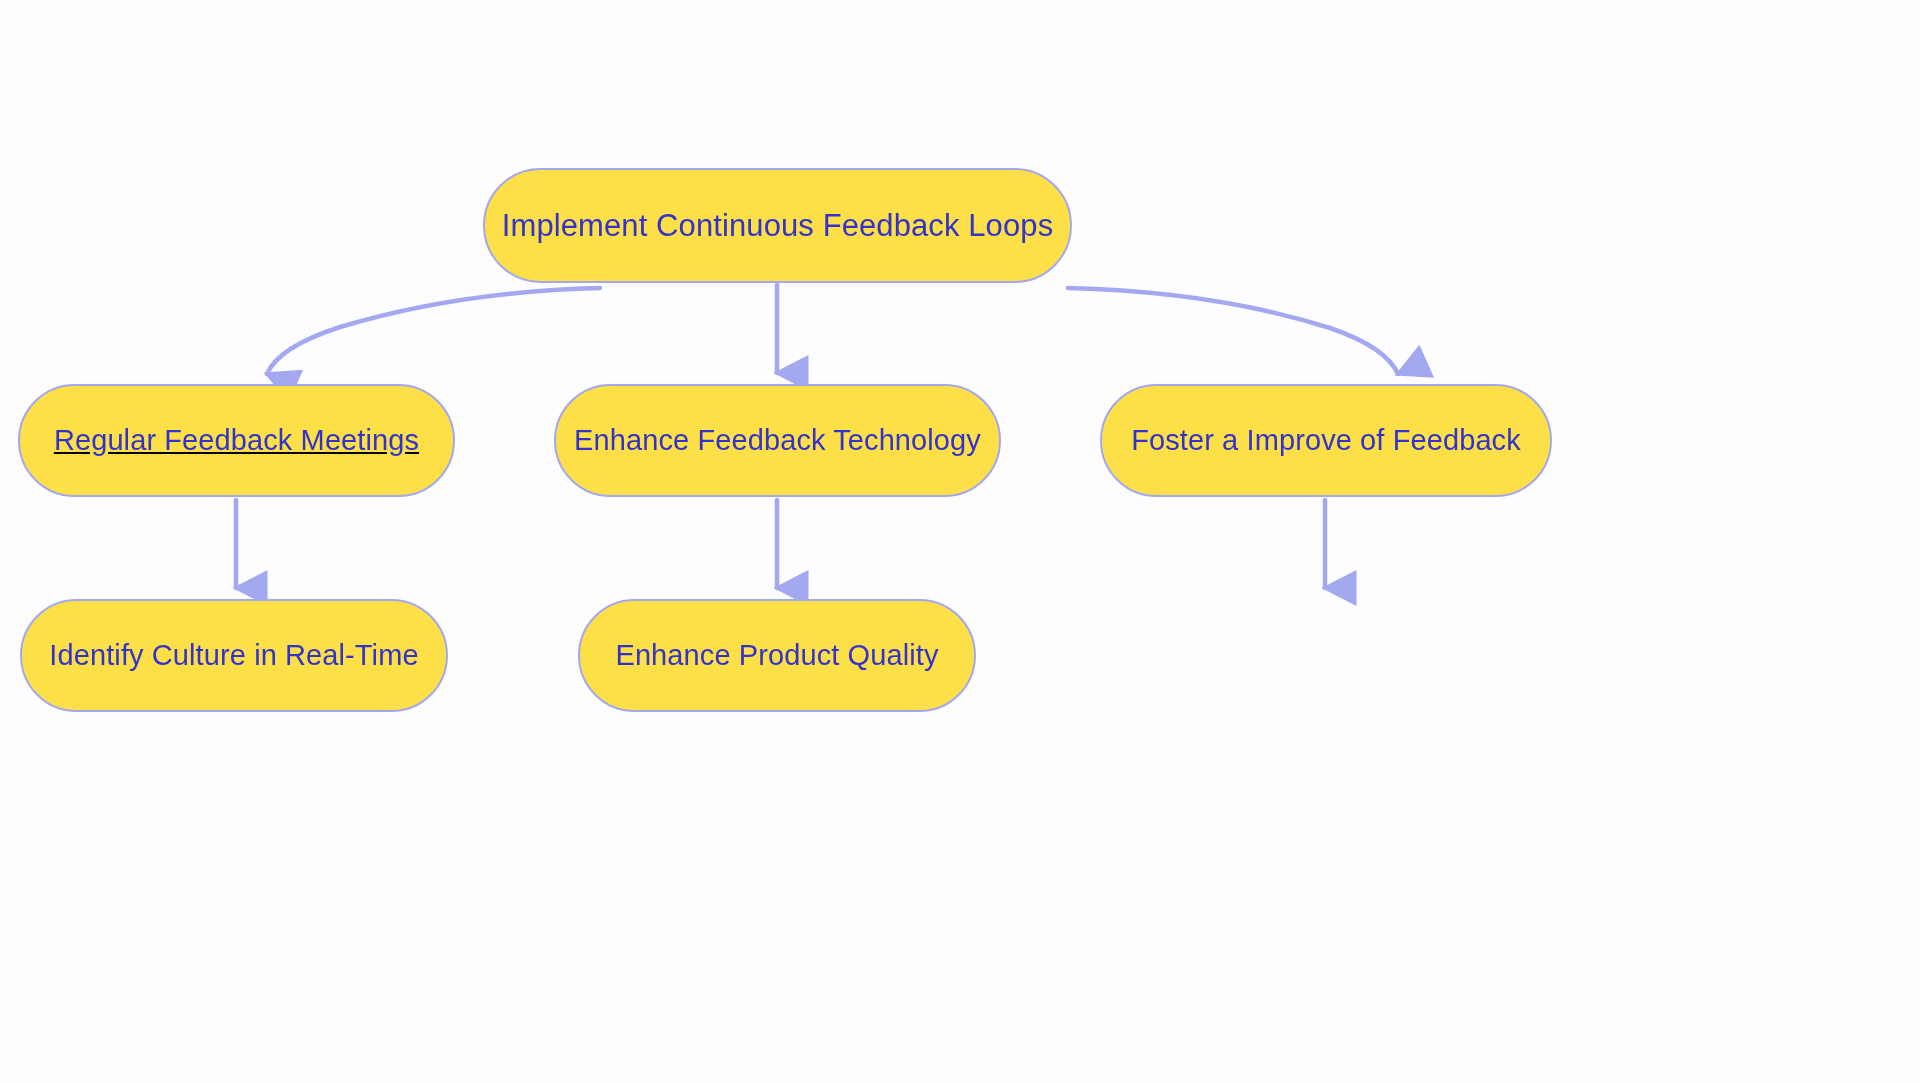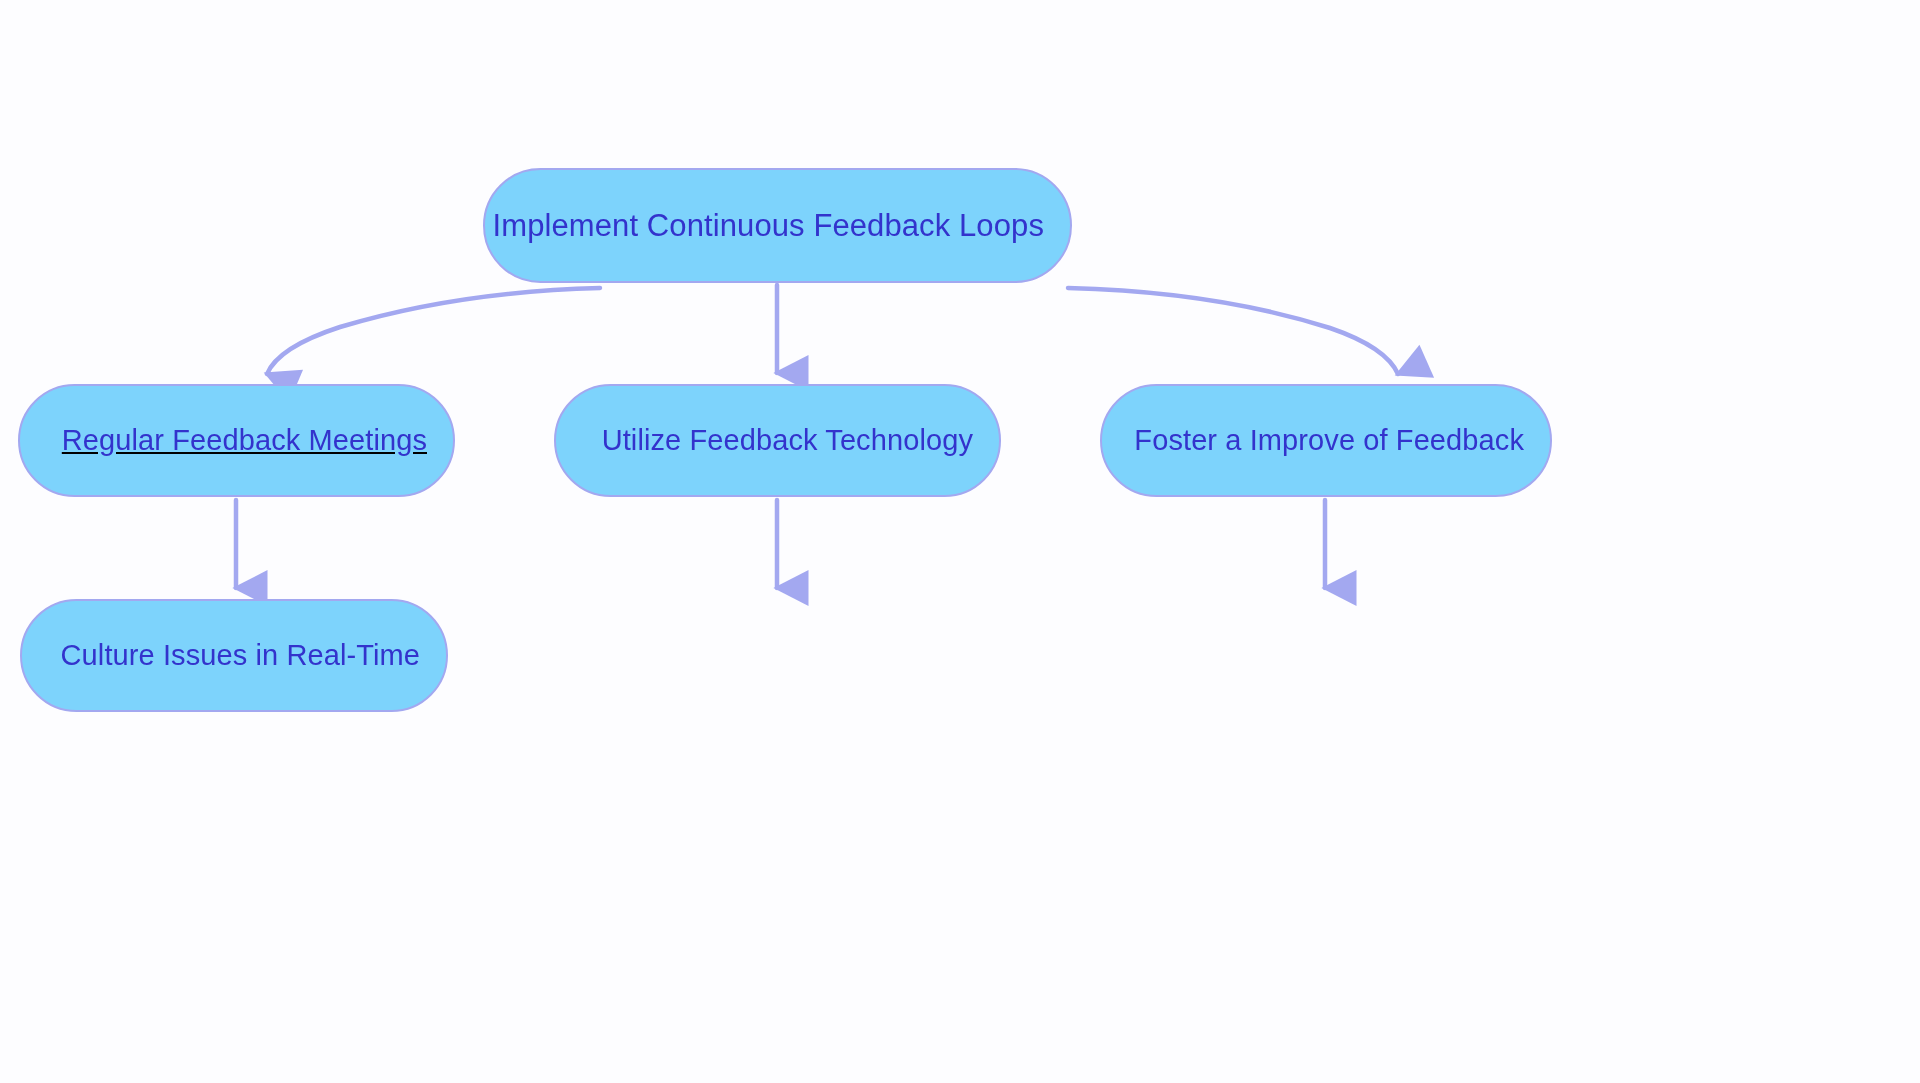--- a/index.html
+++ b/index.html
@@ -22,26 +22,26 @@
     position: absolute;
     left: 0;
     top: 0;
     width: 1920px;
     height: 1083px;
     pointer-events: none;
   }
   .node {
     position: absolute;
     box-sizing: border-box;
-    background: #7dd3fc;
+    background: #fde047;
     border: 2px solid #a3a8f0;
     border-radius: 999px;
     display: flex;
     align-items: center;
-    justify-content: flex-end;
+    justify-content: center;
     text-align: center;
   }
   .node-label {
     color: #3333cc;
     font-family: "Liberation Sans", sans-serif;
     font-weight: 400;
     letter-spacing: 0.1px;
     white-space: nowrap;
     padding: 0 26px;
   }
@@ -89,26 +89,29 @@
 
   <div class="node node-root">
     <span class="node-label">Implement Continuous Feedback Loops</span>
   </div>
 
   <div class="node node-m0">
     <span class="node-label">Regular Feedback Meetings</span>
   </div>
 
   <div class="node node-m1">
-    <span class="node-label">Utilize Feedback Technology</span>
+    <span class="node-label">Enhance Feedback Technology</span>
   </div>
 
   <div class="node node-m2">
     <span class="node-label">Foster a Improve of Feedback</span>
   </div>
 
   <div class="node node-b0">
-    <span class="node-label">Culture Issues in Real-Time</span>
+    <span class="node-label">Identify Culture in Real-Time</span>
   </div>
 
+  <div class="node node-b1">
+    <span class="node-label">Enhance Product Quality</span>
+  </div>
 
 
 </div>
 
 </body></html>

